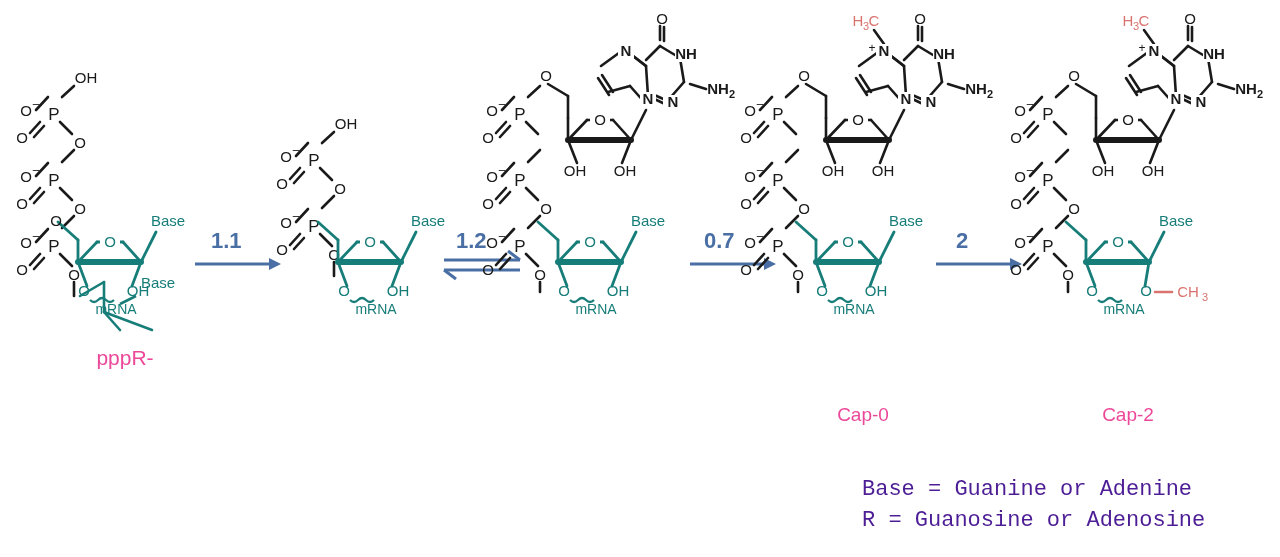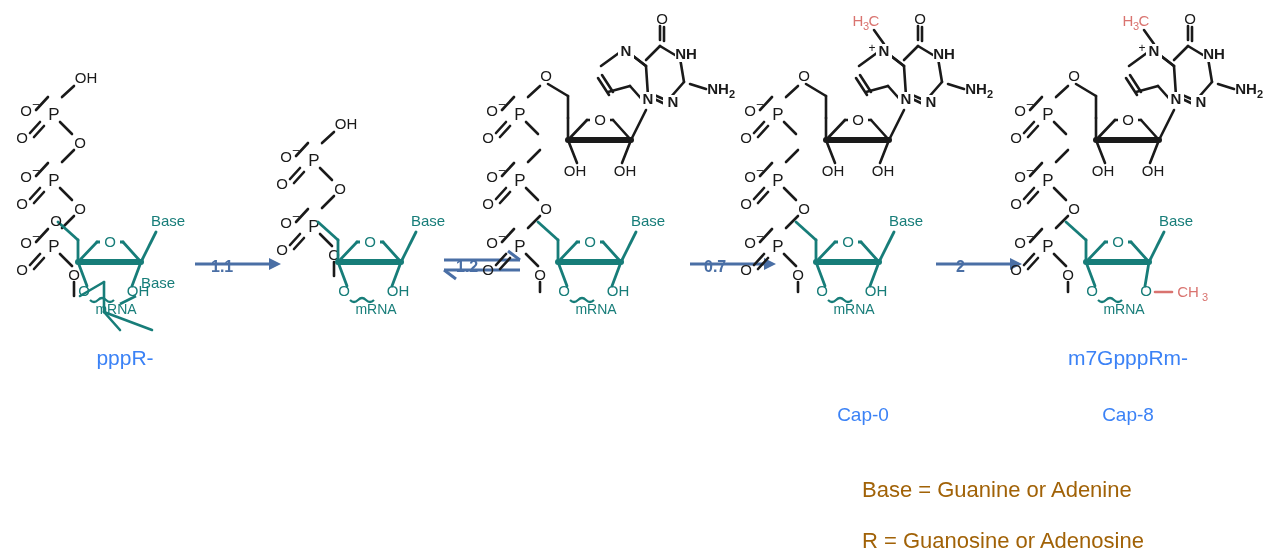--- a/index.html
+++ b/index.html
@@ -4,32 +4,32 @@
 <style>
   html,body{margin:0;padding:0;}
   body{
     width:1280px;height:557px;background:#ffffff;
     font-family:"Liberation Sans",sans-serif;
     position:relative;overflow:hidden;
   }
   #stage{position:absolute;inset:0;}
   .struct{position:absolute;}
   .lbl{
-    position:absolute;text-align:center;color:#3b82f6;
+    position:absolute;text-align:center;color:#ec4899;
     font-family:"Liberation Sans",sans-serif;white-space:nowrap;
   }
   .name-lbl{font-size:21px;}
   .cap-lbl{font-size:19px;font-weight:normal;}
   .legend{
-    position:absolute;font-size:22px;color:#a16207;white-space:nowrap;
-    font-family:Liberation Sans, sans-serif;
+    position:absolute;font-size:22px;color:#4c1d95;white-space:nowrap;
+    font-family:Liberation Mono, monospace;
   }
   .arrow-num{
-    position:absolute;color:#4a6fa5;font-weight:bold;font-size:16px;
-    font-family:"Liberation Sans",sans-serif;white-space:nowrap;margin-top:30px;
+    position:absolute;color:#4a6fa5;font-weight:bold;font-size:22px;
+    font-family:"Liberation Sans",sans-serif;white-space:nowrap;
   }
   svg{display:block;overflow:visible;}
   text{font-family:"Liberation Sans",sans-serif;}
 </style>
 </head>
 <body>
 
 <div id="stage">
 
   <div class="struct" style="left:0px;top:0px;">
@@ -521,21 +521,20 @@
     <text x="98" y="96" fill="#177d79" font-size="15" text-anchor="middle">O</text>
     <line x1="107" y1="92" x2="124" y2="92" stroke="#d9736f" stroke-width="2.6" stroke-linecap="round"></line>
     <text x="140" y="97" fill="#d9736f" font-size="15" text-anchor="middle">CH</text>
     <text x="157" y="101" fill="#d9736f" font-size="11" text-anchor="middle">3</text>
     <path d="M50,100 q4,4 8,0 q4,-4 8,0 q4,4 8,0" stroke="#177d79" stroke-width="2.2" fill="none"></path>
     <text x="76" y="114" fill="#177d79" font-size="14" text-anchor="middle">mRNA</text>
     <text x="128" y="26" fill="#177d79" font-size="15" text-anchor="middle">Base</text>
   </svg>
 
   <div class="lbl name-lbl" style="left:45px;top:346px;width:160px;">pppR-</div>
-  <div class="lbl name-lbl" style="left:1028px;top:346px;width:200px;">m7GpppRm-</div>
 
   <div class="lbl cap-lbl" style="left:768px;top:404px;width:190px;">Cap-0</div>
-  <div class="lbl cap-lbl" style="left:1028px;top:404px;width:200px;">Cap-8</div>
+  <div class="lbl cap-lbl" style="left:1028px;top:404px;width:200px;">Cap-2</div>
 
   <div class="legend" style="left:862px;top:477px;">Base = Guanine or Adenine</div>
-  <div class="legend" style="left:862px;top:508px;margin-top:20px;">R = Guanosine or Adenosine</div>
+  <div class="legend" style="left:862px;top:508px;">R = Guanosine or Adenosine</div>
 
 </div>
 
 </body></html>

